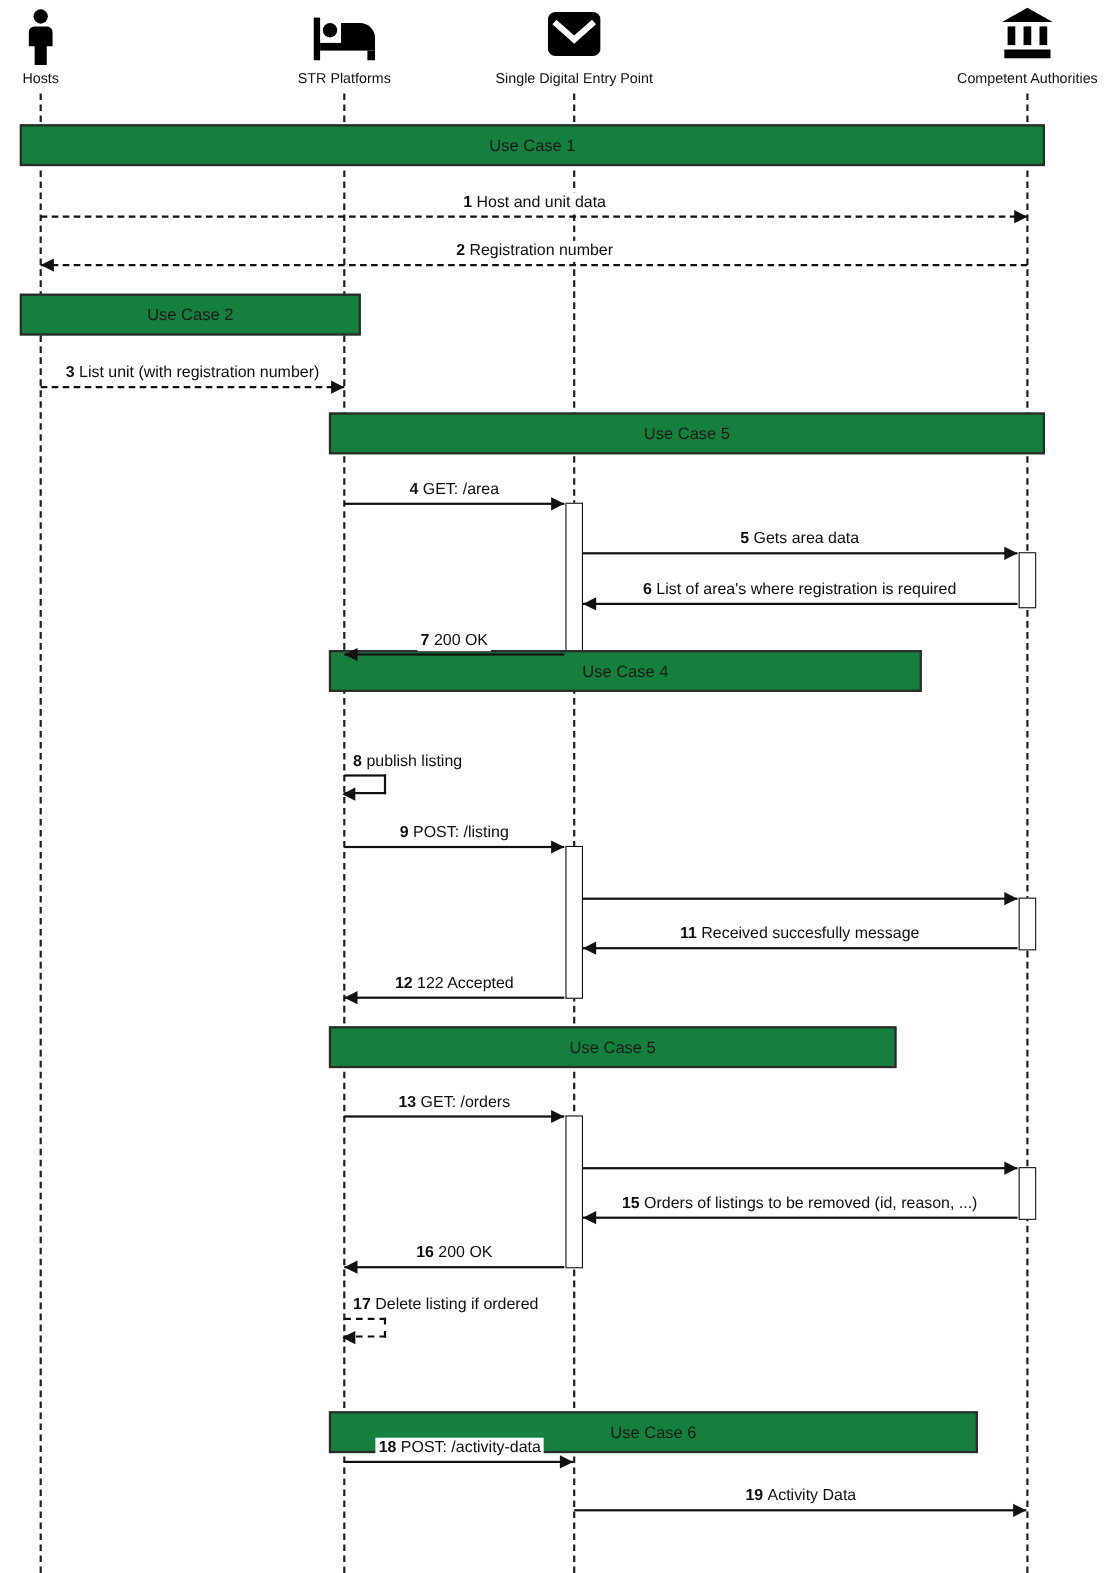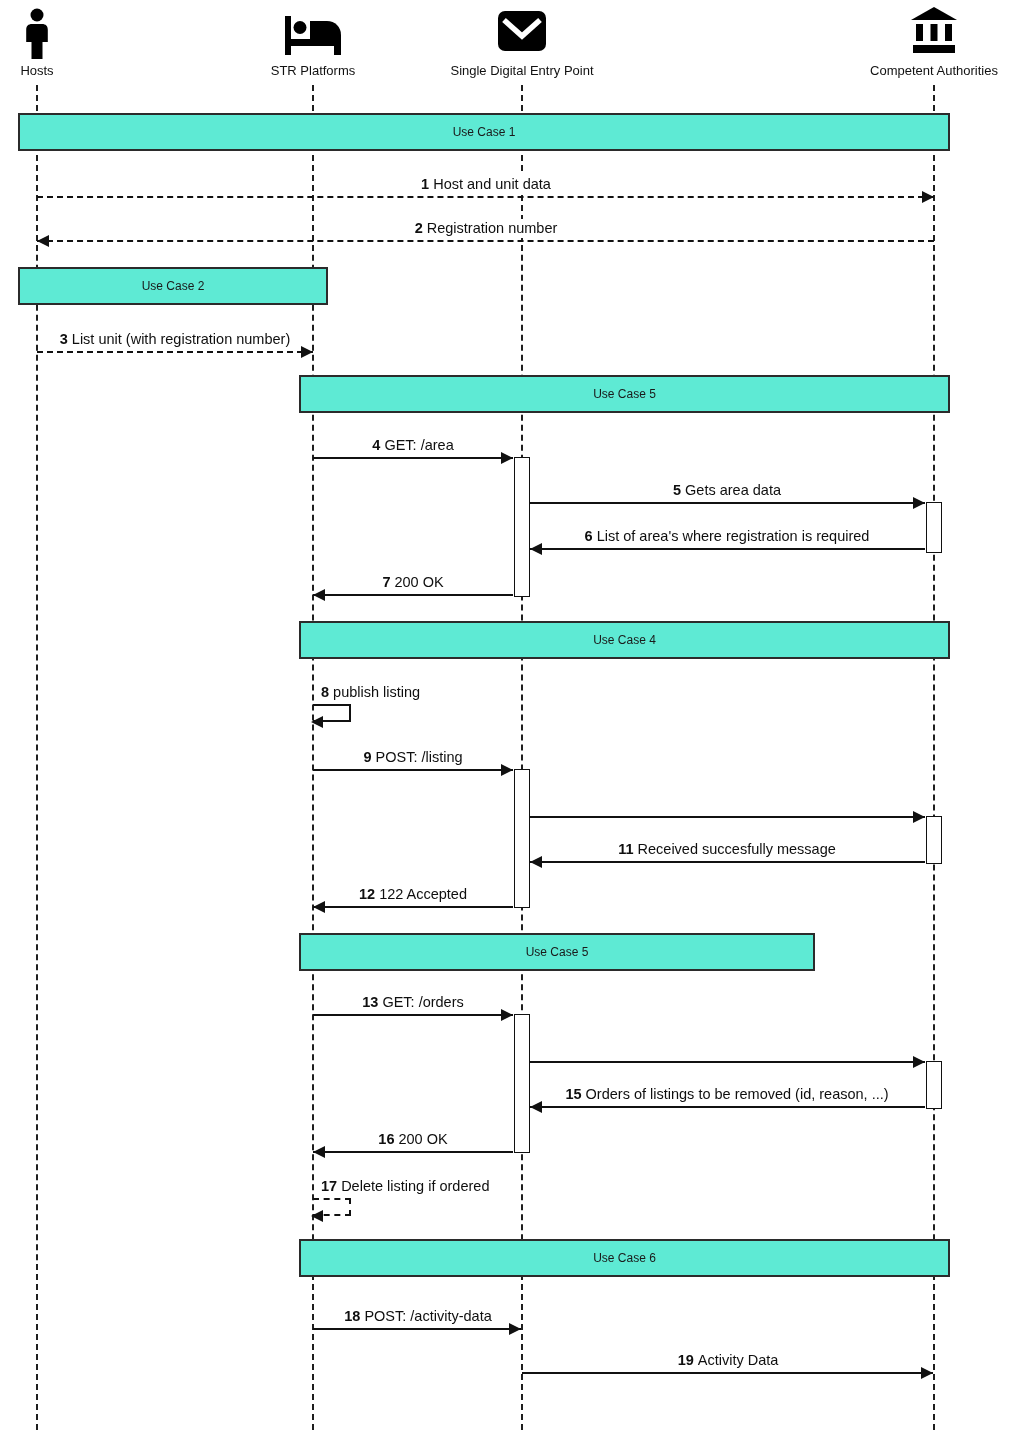--- a/index.html
+++ b/index.html
@@ -12,23 +12,23 @@
     position:absolute; top:85px; height:1345px; width:0;
     border-left:2px dashed #1f1f1f; z-index:0;
   }
   .actor-icon { position:absolute; z-index:2; }
   .actor-icon svg { display:block; fill:#000; }
   .actor-label {
     position:absolute; transform:translateX(-50%); white-space:nowrap;
     font-size:13px; color:#111; z-index:2; line-height:18px;
   }
   .usecase {
-    position:absolute; height:38px; background:#5eead4; border:2px solid #2b2b2b;
+    position:absolute; height:38px; background:#15803d; border:2px solid #2b2b2b;
     display:flex; align-items:center; justify-content:center;
-    font-size:12px; color:#1a1a1a; z-index:3;
+    font-size:15px; color:#1a1a1a; z-index:3;
   }
   .activation {
     position:absolute; width:16px; background:#ffffff; border:1.6px solid #111;
     z-index:2;
   }
   .arrow { position:absolute; height:0; border-top:2px solid #111; z-index:4; }
   .arrow.dashed { border-top-style:dashed; }
   .arrow.right::after {
     content:""; position:absolute; right:0; top:-7px; width:0; height:0;
     border-left:12px solid #111; border-top:6px solid transparent; border-bottom:6px solid transparent;
@@ -104,27 +104,27 @@
 
   <div class="usecase" style="left:18px;  top:113px;  width:932px">
       <span>Use Case 1</span>
     </div>
   <div class="usecase" style="left:18px;  top:267px;  width:310px">
       <span>Use Case 2</span>
     </div>
   <div class="usecase" style="left:299px; top:375px;  width:651px">
       <span>Use Case 5</span>
     </div>
-  <div class="usecase" style="left:299px; top:621px;  width:651px">
+  <div class="usecase" style="left:299px; top:591px;  width:539px">
       <span>Use Case 4</span>
     </div>
   <div class="usecase" style="left:299px; top:933px;  width:516px">
       <span>Use Case 5</span>
     </div>
-  <div class="usecase" style="left:299px; top:1239px; width:651px">
+  <div class="usecase" style="left:299px; top:1283px; width:590px">
       <span>Use Case 6</span>
     </div>
 
   <div class="activation" style="left:514px; top:457px;  height:140px"></div>
   <div class="activation" style="left:926px; top:502px;  height:51px"></div>
   <div class="activation" style="left:514px; top:769px;  height:139px"></div>
   <div class="activation" style="left:926px; top:816px;  height:48px"></div>
   <div class="activation" style="left:514px; top:1014px; height:139px"></div>
   <div class="activation" style="left:926px; top:1061px; height:48px"></div>
 

